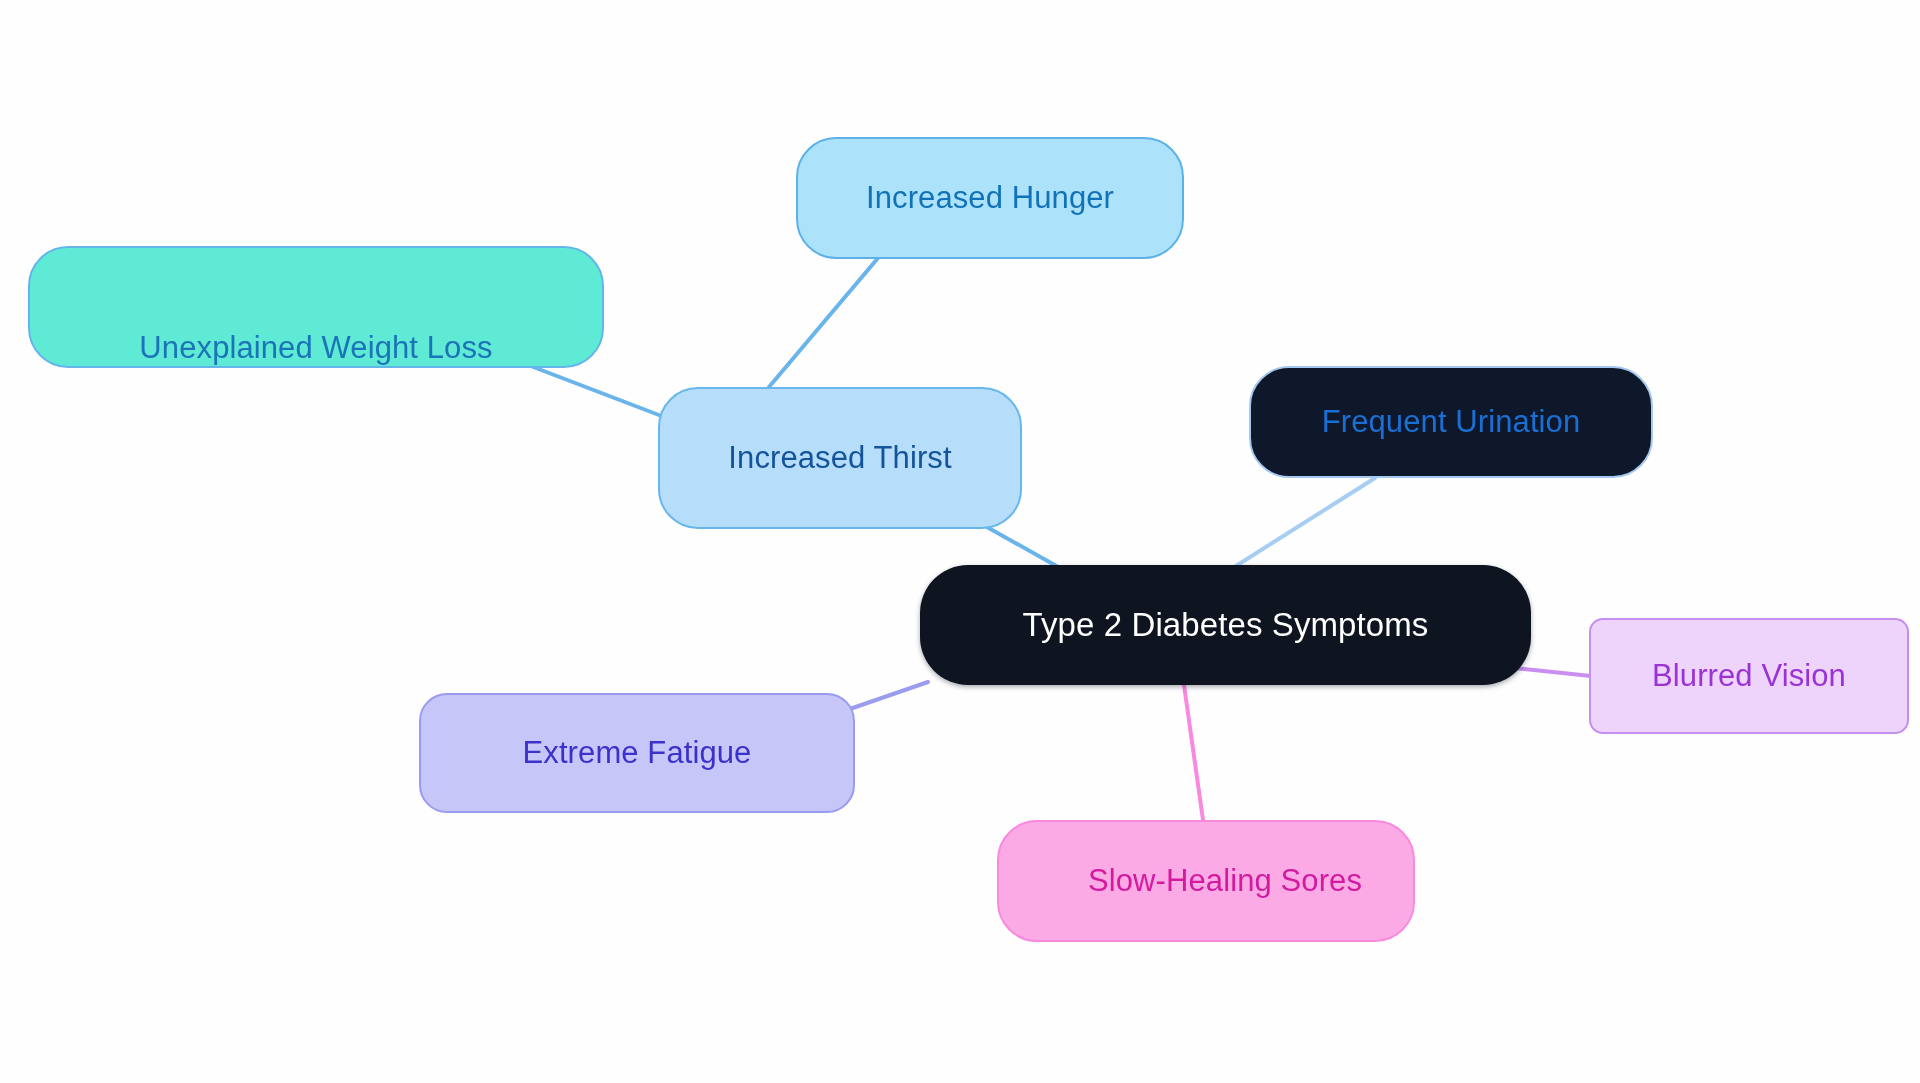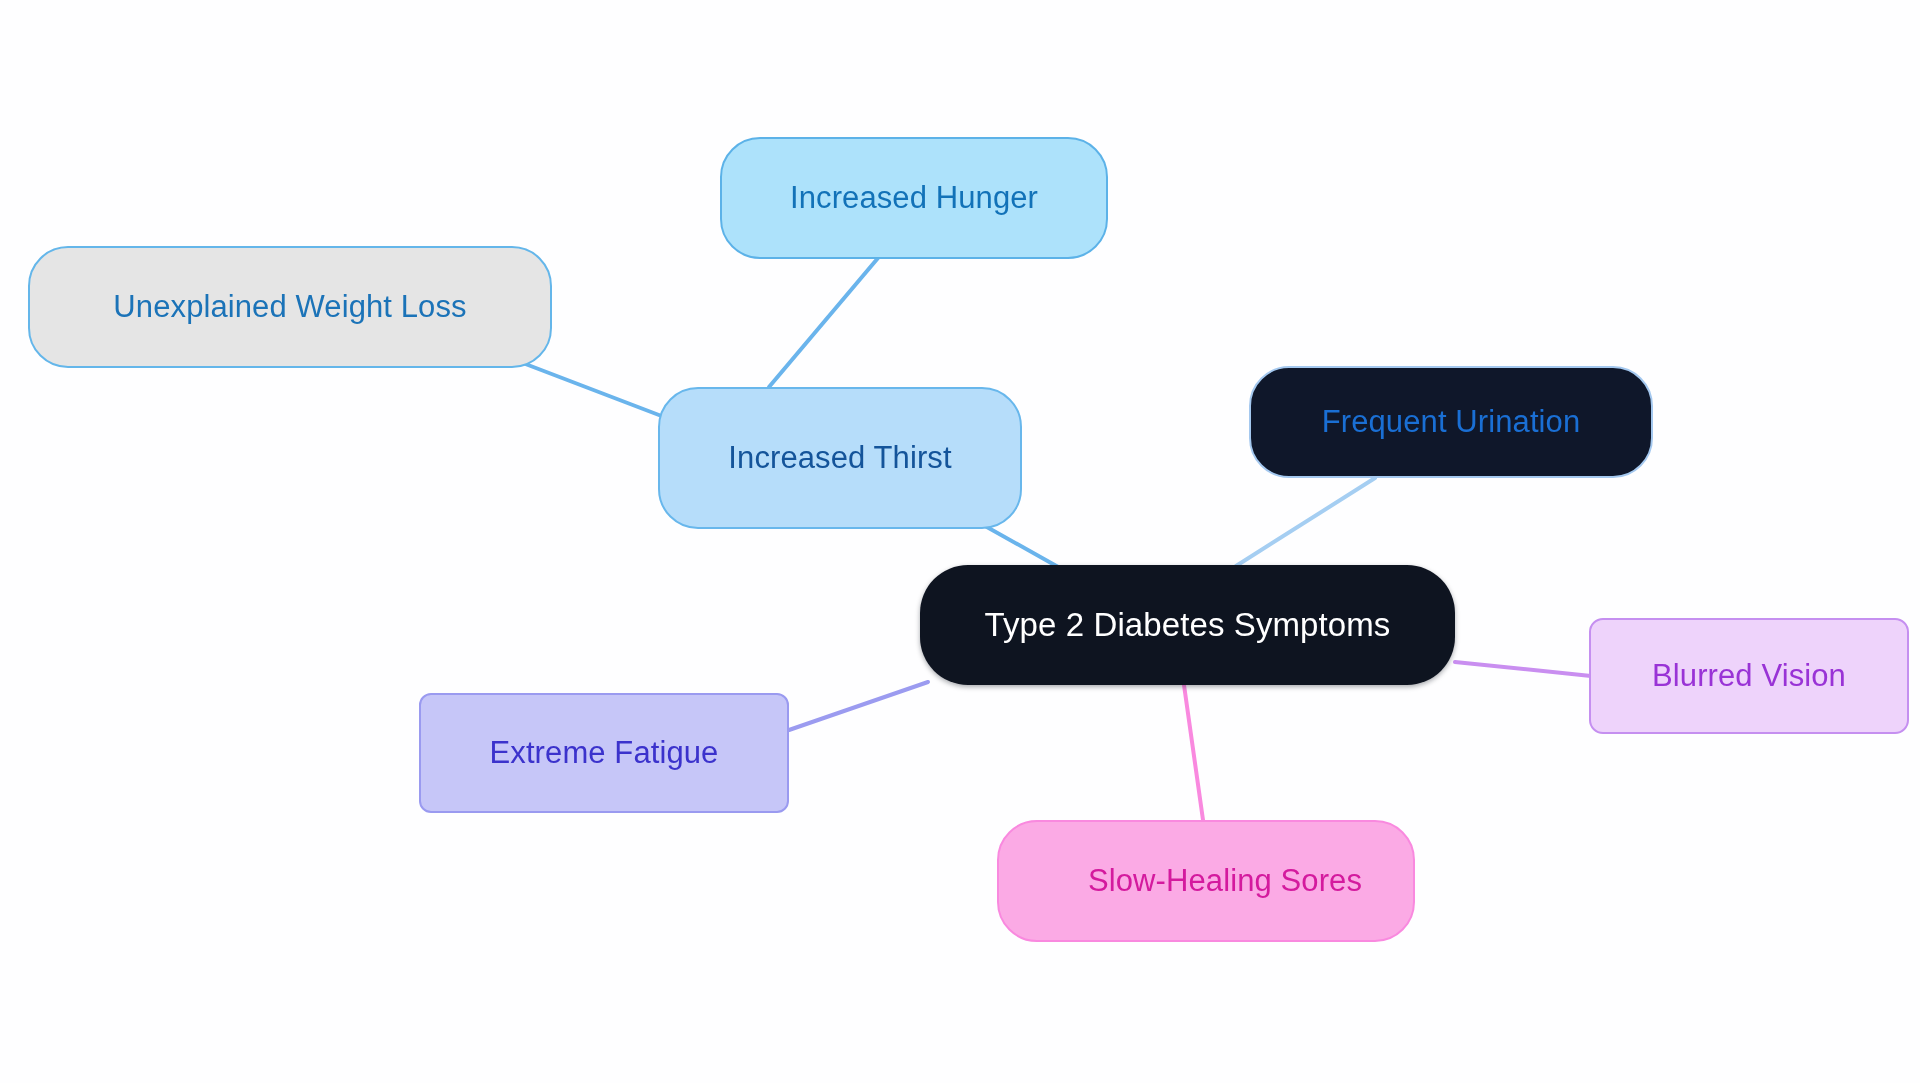--- a/index.html
+++ b/index.html
@@ -66,38 +66,38 @@
   <svg id="edges" viewBox="0 0 1920 1083" xmlns="http://www.w3.org/2000/svg">
       <line x1="878" y1="258" x2="769" y2="387" stroke="#6ab4ec" stroke-width="4" stroke-linecap="round"></line>
       <line x1="515" y1="360" x2="672" y2="420" stroke="#6ab4ec" stroke-width="4" stroke-linecap="round"></line>
       <line x1="953" y1="508" x2="1060" y2="568" stroke="#6ab4ec" stroke-width="4" stroke-linecap="round"></line>
       <line x1="1375" y1="478" x2="1236" y2="566" stroke="#a5cef2" stroke-width="4" stroke-linecap="round"></line>
       <line x1="1455" y1="662" x2="1591" y2="676" stroke="#c98ef0" stroke-width="4" stroke-linecap="round"></line>
       <line x1="789" y1="730" x2="928" y2="682" stroke="#9b9bf0" stroke-width="4" stroke-linecap="round"></line>
       <line x1="1184" y1="685" x2="1203" y2="820" stroke="#f989df" stroke-width="4" stroke-linecap="round"></line>
     </svg>
   <div id="nodes">
-      <div class="node root-node" style="left: 920px; top: 565px; width: 535px; height: 120px; border-radius: 48px; background: rgb(14, 20, 32);">
+      <div class="node root-node" style="left: 920px; top: 565px; width: 611px; height: 120px; border-radius: 48px; background: rgb(14, 20, 32);">
         <span class="node-label" style="color: rgb(255, 255, 255);">Type 2 Diabetes Symptoms</span>
       </div>
-      <div class="node leaf-node" style="left: 720px; top: 137px; width: 388px; height: 122px; border-radius: 40px; background: rgb(173, 226, 251); border-color: rgb(92, 178, 232);">
+      <div class="node leaf-node" style="left: 796px; top: 137px; width: 388px; height: 122px; border-radius: 40px; background: rgb(173, 226, 251); border-color: rgb(92, 178, 232);">
         <span class="node-label" style="color: rgb(18, 114, 184);">Increased Hunger</span>
       </div>
-      <div class="node leaf-node" style="left: 28px; top: 246px; width: 524px; height: 122px; border-radius: 40px; background: #e5e5e5; border-color: rgb(100, 182, 234);">
+      <div class="node leaf-node" style="left: 28px; top: 246px; width: 576px; height: 122px; border-radius: 40px; background: #5eead4; border-color: rgb(100, 182, 234); align-items: flex-end;">
         <span class="node-label" style="color: rgb(27, 115, 184);">Unexplained Weight Loss</span>
       </div>
       <div class="node leaf-node" style="left: 658px; top: 387px; width: 364px; height: 142px; border-radius: 40px; background: rgb(182, 221, 250); border-color: rgb(104, 183, 236);">
         <span class="node-label" style="color: rgb(20, 84, 154);">Increased Thirst</span>
       </div>
       <div class="node leaf-node" style="left: 1249px; top: 366px; width: 404px; height: 112px; border-radius: 40px; background: #0f172a; border-color: rgb(164, 200, 239);">
         <span class="node-label" style="color: rgb(26, 111, 212);">Frequent Urination</span>
       </div>
       <div class="node leaf-node" style="left: 1589px; top: 618px; width: 320px; height: 116px; border-radius: 14px; background: rgb(238, 211, 251); border-color: rgb(197, 143, 240);">
         <span class="node-label" style="color: rgb(153, 51, 214);">Blurred Vision</span>
       </div>
-      <div class="node leaf-node" style="left: 419px; top: 693px; width: 370px; height: 120px; border-radius: 12px; background: rgb(198, 198, 248); border-color: rgb(154, 154, 240);">
+      <div class="node leaf-node" style="left: 419px; top: 693px; width: 436px; height: 120px; border-radius: 28px; background: rgb(198, 198, 248); border-color: rgb(154, 154, 240);">
         <span class="node-label" style="color: rgb(59, 50, 204);">Extreme Fatigue</span>
       </div>
       <div class="node leaf-node" style="left: 997px; top: 820px; width: 418px; height: 122px; border-radius: 40px; background: rgb(251, 170, 229); border-color: rgb(249, 137, 223); padding-left: 38px;">
         <span class="node-label" style="color: rgb(212, 26, 158);">Slow-Healing Sores</span>
       </div>
     </div>
 </div>
 
 </body></html>

